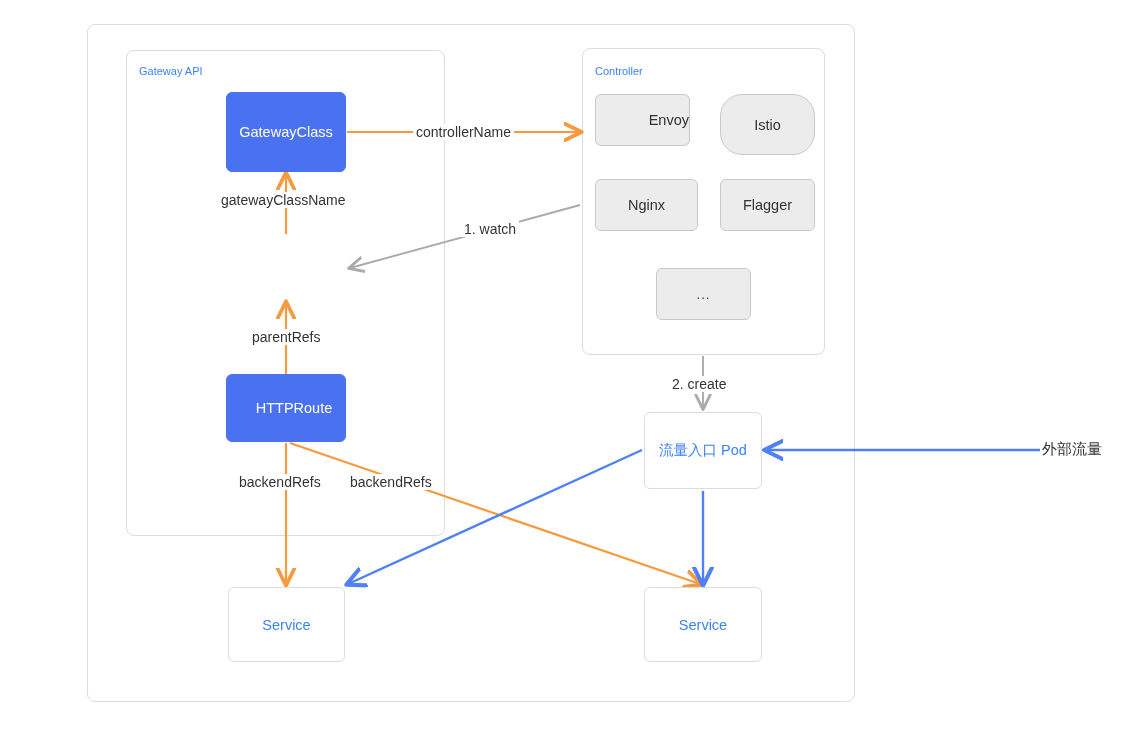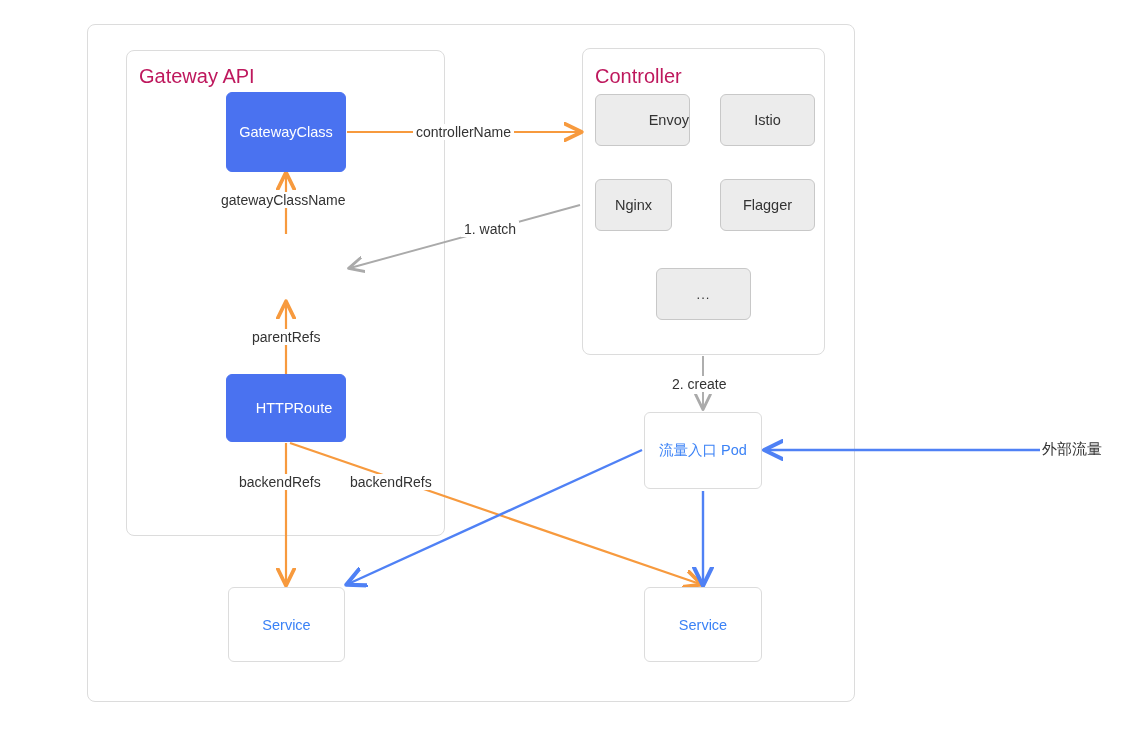--- a/index.html
+++ b/index.html
@@ -1,21 +1,21 @@
 <!DOCTYPE html>
 <html><head>
 <meta charset="utf-8">
 <style>
   html,body{margin:0;padding:0;background:#ffffff;}
   body{width:1137px;height:740px;position:relative;overflow:hidden;
        font-family:"Liberation Sans","DejaVu Sans",sans-serif;color:#333333;}
   #stage{position:absolute;inset:0;width:1137px;height:740px;}
 
   .frame{position:absolute;border:1.5px solid #dcdcdc;border-radius:8px;background:transparent;box-sizing:border-box;}
-  .frame-label{position:absolute;font-size:20px;color:#be185d;white-space:nowrap;}
+  .frame-label{position:absolute;font-size:11px;color:#3b82f6;white-space:nowrap;}
 
   .node{position:absolute;box-sizing:border-box;display:flex;align-items:center;justify-content:center;
         border-radius:6px;font-size:14.5px;white-space:nowrap;}
   .node-blue{background:#4a72f0;color:#ffffff;border:1px solid #4a72f0;}
   .node-gray{background:#ececec;color:#333333;border:1.5px solid #c8c8c8;}
   .node-white{background:#ffffff;color:#3b82f6;border:1.5px solid #dcdcdc;}
 
   .edge-label{position:absolute;font-size:14px;color:#333333;white-space:nowrap;background:#ffffff;padding:0 3px;}
 
   svg.lines{position:absolute;left:0;top:0;width:1137px;height:740px;overflow:visible;pointer-events:none;}
@@ -74,24 +74,24 @@
   </div>
 
 
   <div class="node node-blue" style="left:226px;top:374px;width:120px;height:68px;padding-left:16px;">
     <span>HTTPRoute</span>
   </div>
 
   <div class="node node-gray" style="left:595px;top:94px;width:95px;height:52px;justify-content:flex-end;">
     <span>Envoy</span>
   </div>
-  <div class="node node-gray" style="left:720px;top:94px;width:95px;height:52px;">
+  <div class="node node-gray" style="left:720px;top:94px;width:95px;height:61px;border-radius:22px;">
     <span>Istio</span>
   </div>
-  <div class="node node-gray" style="left:595px;top:179px;width:77px;height:52px;">
+  <div class="node node-gray" style="left:595px;top:179px;width:103px;height:52px;">
     <span>Nginx</span>
   </div>
   <div class="node node-gray" style="left:720px;top:179px;width:95px;height:52px;">
     <span>Flagger</span>
   </div>
   <div class="node node-gray" style="left:656px;top:268px;width:95px;height:52px;">
     <span style="letter-spacing:1px;font-size:13px;">...</span>
   </div>
 
   <div class="node node-white" style="left:644px;top:412px;width:118px;height:77px;">

